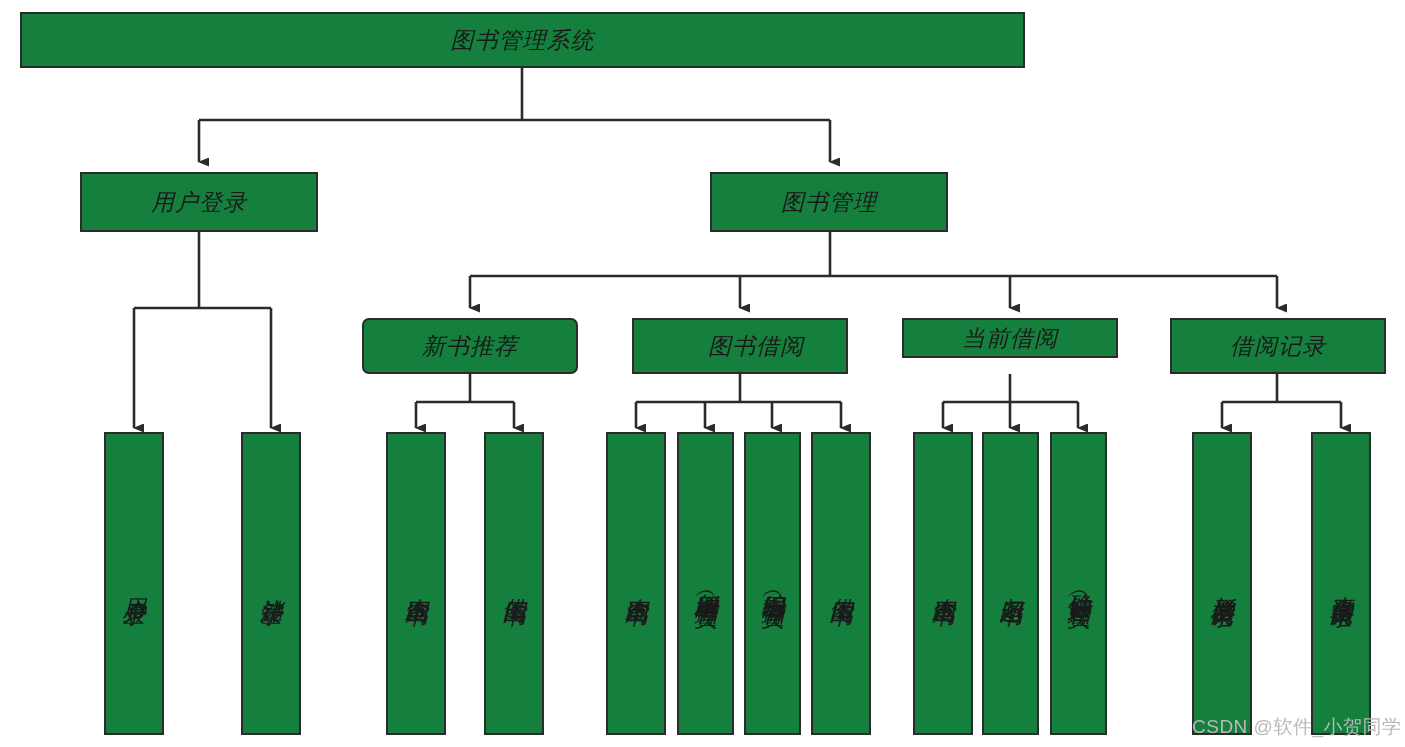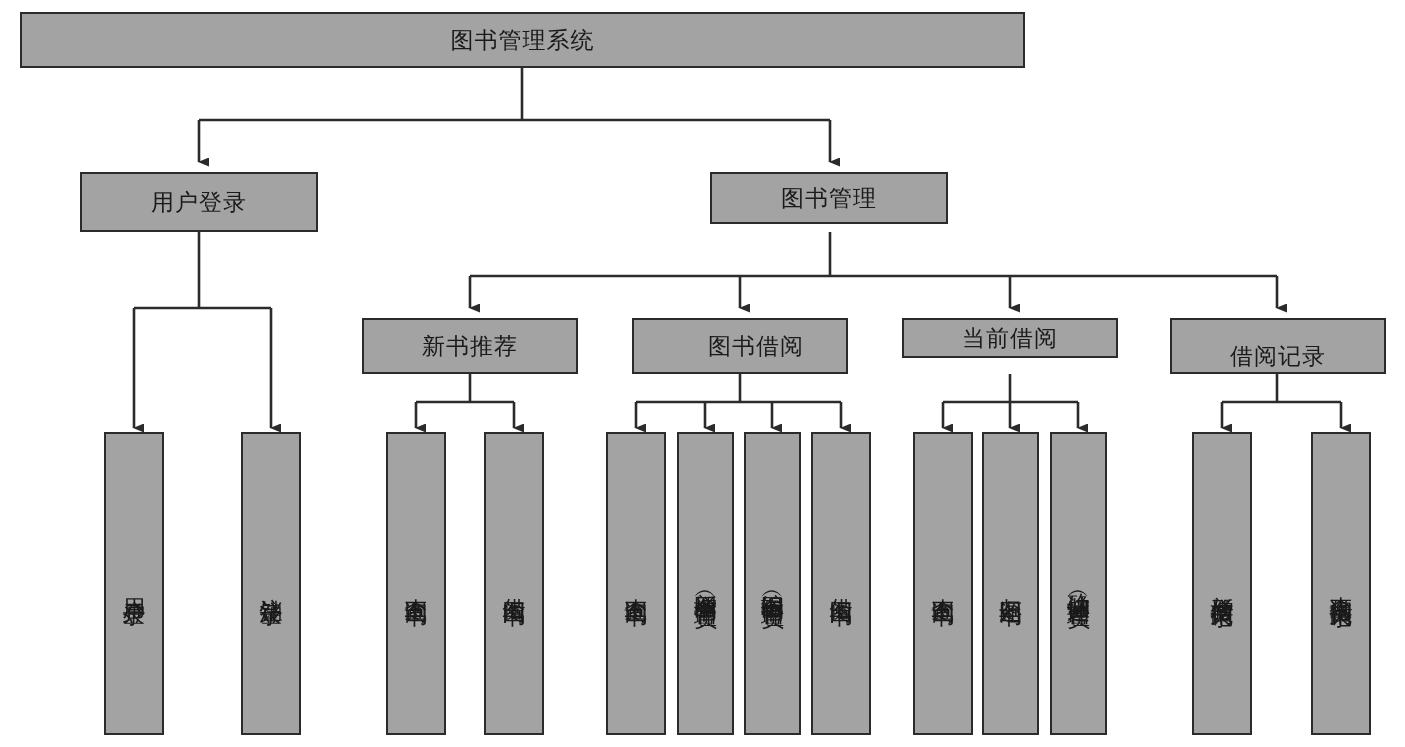--- a/index.html
+++ b/index.html
@@ -22,25 +22,26 @@
     left: 0;
     top: 0;
     width: 1405px;
     height: 747px;
     pointer-events: none;
   }
   .node {
     position: absolute;
     box-sizing: border-box;
     border: 2.5px solid #2b2b2b;
-    background: #a3a3a3;
+    background: #15803d;
     display: flex;
     align-items: center;
     justify-content: center;
     color: #1a1a1a;
+    font-style: italic;
   }
   .node.horiz {
     font-size: 23px;
     letter-spacing: 1px;
   }
   .node.vert {
     writing-mode: vertical-rl;
     text-orientation: upright;
     font-size: 23px;
     letter-spacing: 2px;
@@ -120,34 +121,34 @@
     </g>
   </svg>
 
   <div class="node horiz" style="left:20px; top:12px; width:1005px; height:56px;">
     <span>图书管理系统</span>
   </div>
 
   <div class="node horiz" style="left:80px; top:172px; width:238px; height:60px;">
     <span>用户登录</span>
   </div>
-  <div class="node horiz" style="left:710px; top:172px; width:238px; height:52px;">
+  <div class="node horiz" style="left:710px; top:172px; width:238px; height:60px;">
     <span>图书管理</span>
   </div>
 
-  <div class="node horiz" style="left:362px; top:318px; width:216px; height:56px;">
+  <div class="node horiz" style="left:362px; top:318px; width:216px; height:56px;border-radius:7px;">
     <span>新书推荐</span>
   </div>
   <div class="node horiz" style="left:632px; top:318px; width:216px; height:56px;padding-left:32px;">
     <span>图书借阅</span>
   </div>
   <div class="node horiz" style="left:902px; top:318px; width:216px; height:40px;">
     <span>当前借阅</span>
   </div>
-  <div class="node horiz" style="left:1170px; top:318px; width:216px; height:56px;align-items:flex-end;">
+  <div class="node horiz" style="left:1170px; top:318px; width:216px; height:56px;">
     <span>借阅记录</span>
   </div>
 
   <div class="node vert" style="left:104px; top:432px; width:60px; height:303px;">
     <span class="vtext">用户登录</span>
   </div>
   <div class="node vert" style="left:241px; top:432px; width:60px; height:303px;">
     <span class="vtext">注销登录</span>
   </div>
 
@@ -181,14 +182,15 @@
     <span class="vtext">确认归还（管理员）</span>
   </div>
 
   <div class="node vert" style="left:1192px; top:432px; width:60px; height:303px;">
     <span class="vtext">新增借阅记录</span>
   </div>
   <div class="node vert" style="left:1311px; top:432px; width:60px; height:303px;">
     <span class="vtext">查询借阅记录</span>
   </div>
 
+  <div class="watermark">CSDN @软件_小贺同学</div>
 
 </div>
 
 </body></html>

